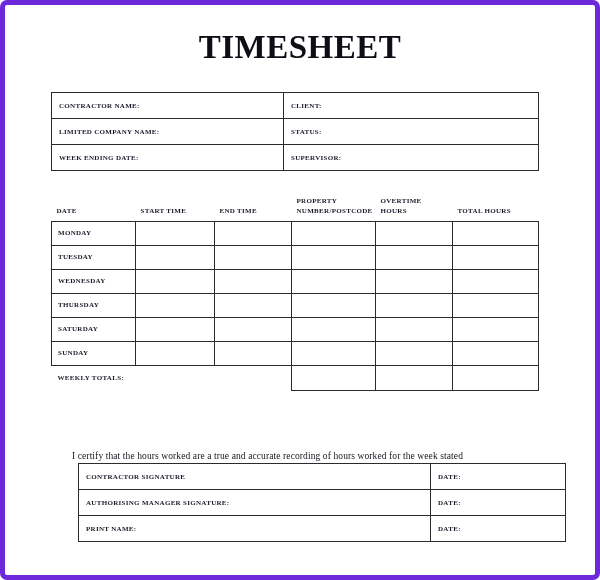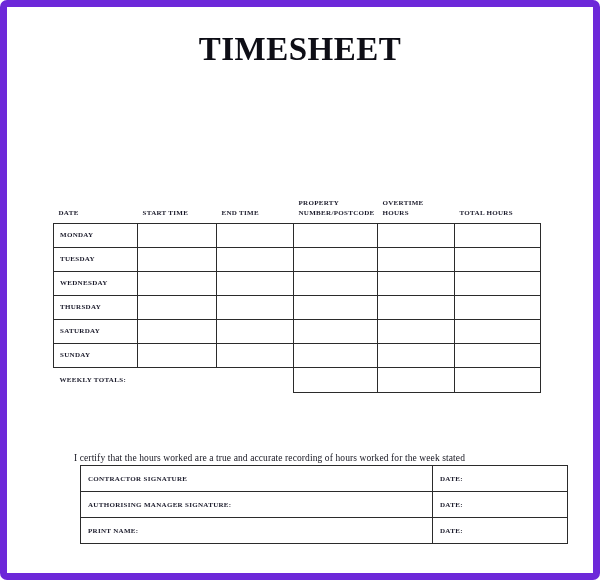--- a/index.html
+++ b/index.html
@@ -1,20 +1,20 @@
 <!DOCTYPE html>
 <html><head>
 <meta charset="utf-8">
 <style>
   html,body{margin:0;padding:0;background:#ffffff;}
   .page{
     position:relative;
     width:600px;height:580px;
     background:#ffffff;
-    border:7px solid #6d28d9;
+    border:5px solid #6d28d9;
     border-radius:7px;
     box-sizing:border-box;
     font-family:"Liberation Serif", serif;
     color:#1b1b2b;
     overflow:hidden;
   }
   .doc-title{
     position:absolute;
     top:24px;left:0;width:100%;
     text-align:center;
@@ -95,20 +95,40 @@
     vertical-align:middle;
   }
 </style>
 </head>
 <body>
 
 <div class="page">
 
   <h1 class="doc-title">TIMESHEET</h1>
 
+  <table class="info-table">
+    <colgroup>
+        <col style="width:232px">
+        <col style="width:255px">
+      </colgroup>
+    <tbody>
+      <tr>
+        <td>CONTRACTOR NAME:</td>
+        <td>CLIENT:</td>
+      </tr>
+      <tr>
+        <td>LIMITED COMPANY NAME:</td>
+        <td>STATUS:</td>
+      </tr>
+      <tr>
+        <td>WEEK ENDING DATE:</td>
+        <td>SUPERVISOR:</td>
+      </tr>
+    </tbody>
+  </table>
 
   <table class="hours-table">
     <colgroup>
       <col style="width:84px">
         <col style="width:79px">
         <col style="width:77px">
       <col style="width:84px">
         <col style="width:77px">
         <col style="width:86px">
     </colgroup>

